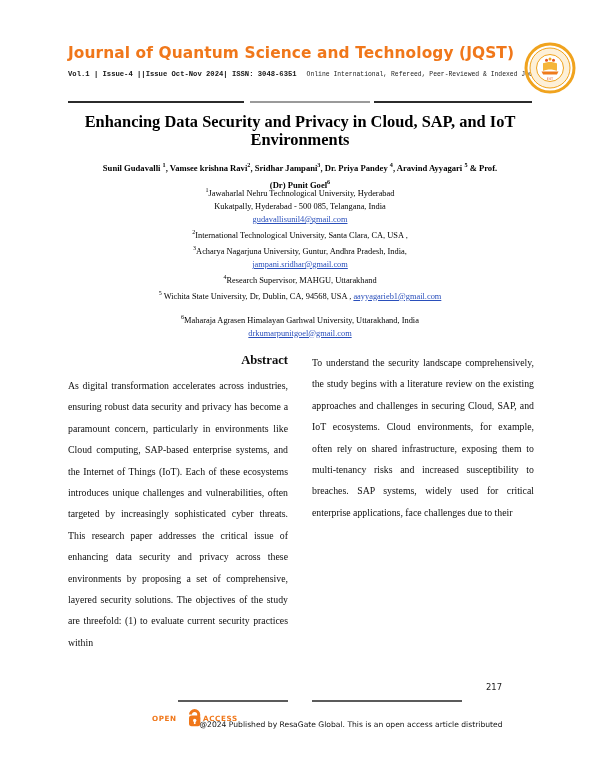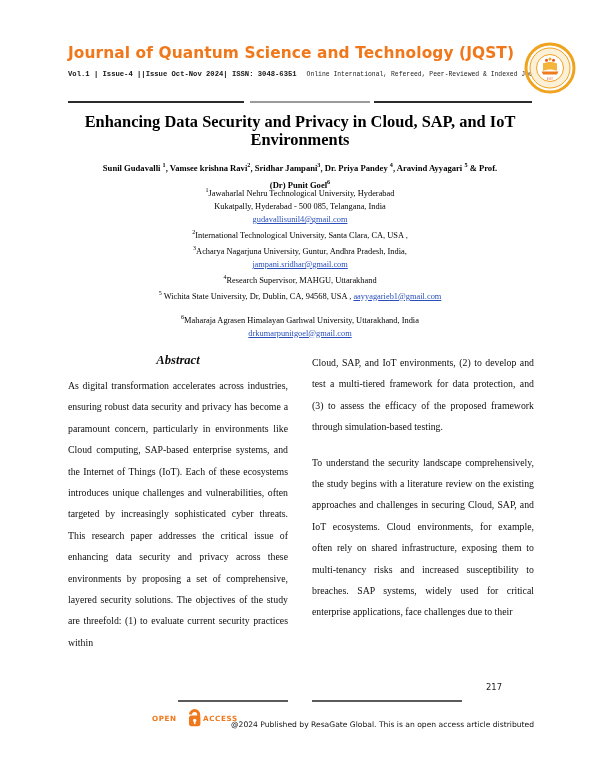--- a/index.html
+++ b/index.html
@@ -137,22 +137,21 @@
     color: #0d0d0d;
     text-align: justify;
   }
   .col-left  { left: 68px; }
   .col-right { left: 312px; top: 352px; width: 222px; }
   .abs-head {
     font-weight: bold;
     font-size: 12.6px;
     line-height: 16px;
     margin: 0 0 7px 0;
-    text-align: center;
-    font-style: italic;
+    text-align: right;
   }
   .col p { margin: 0 0 14px 0; }
 
   
   .page-num {
     position: absolute;
     left: 486px;
     top: 682px;
     font-family: "DejaVu Sans", sans-serif;
     font-size: 8.4px;
@@ -189,21 +188,21 @@
     left: 68px;
     top: 718px;
     width: 466px;
     font-family: "DejaVu Sans", sans-serif;
     font-size: 7.6px;
     line-height: 13px;
     color: #111;
   }
   .footer-text .ft-l1 {
     display: block;
-    text-align: right;
+    text-align: center;
     padding-left: 100px;
   }
   .footer-text .ft-l2 {
     display: block;
     text-align: left;
   }
   .weblink { color: #2a4fbb; text-decoration: underline; }
 </style>
 </head>
 <body>
@@ -263,21 +262,20 @@
     <div class="aff-line"><sup>6</sup><span>Maharaja Agrasen Himalayan Garhwal University, Uttarakhand, India</span></div>
     <div class="aff-line"><a class="mail" href="#">drkumarpunitgoel@gmail.com</a></div>
   </div>
 
   <div class="col col-left">
     <div class="abs-head">Abstract</div>
     <p>As digital transformation accelerates across industries, ensuring robust data security and privacy has become a paramount concern, particularly in environments like Cloud computing, SAP-based enterprise systems, and the Internet of Things (IoT). Each of these ecosystems introduces unique challenges and vulnerabilities, often targeted by increasingly sophisticated cyber threats. This research paper addresses the critical issue of enhancing data security and privacy across these environments by proposing a set of comprehensive, layered security solutions. The objectives of the study are threefold: (1) to evaluate current security practices within</p>
   </div>
 
   <div class="col col-right">
-    <p>Cloud, SAP, and IoT environments, (2) to develop and test a multi-tiered framework for data protection, and (3) to assess the efficacy of the proposed framework through simulation-based testing.</p>
     <p>To understand the security landscape comprehensively, the study begins with a literature review on the existing approaches and challenges in securing Cloud, SAP, and IoT ecosystems. Cloud environments, for example, often rely on shared infrastructure, exposing them to multi-tenancy risks and increased susceptibility to breaches. SAP systems, widely used for critical enterprise applications, face challenges due to their</p>
   </div>
 
   <div class="page-num">217</div>
 
   <div class="foot-rule foot-rule-left"></div>
   <div class="foot-rule foot-rule-right"></div>
 
 
   <div class="oa-badge">

